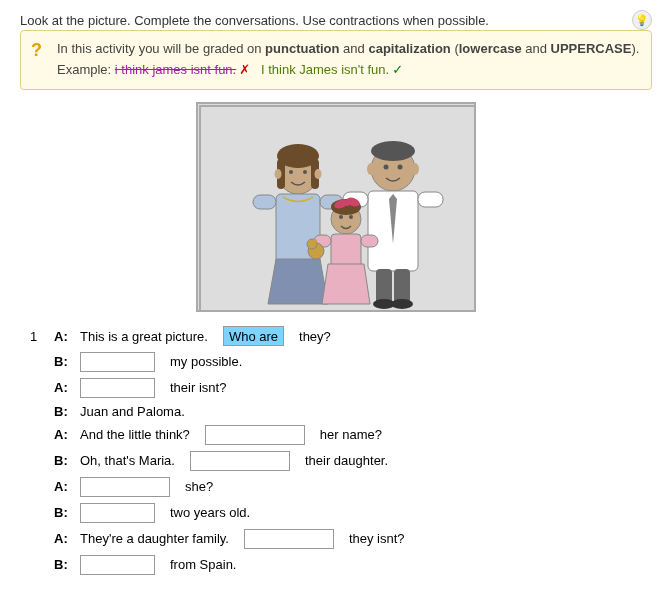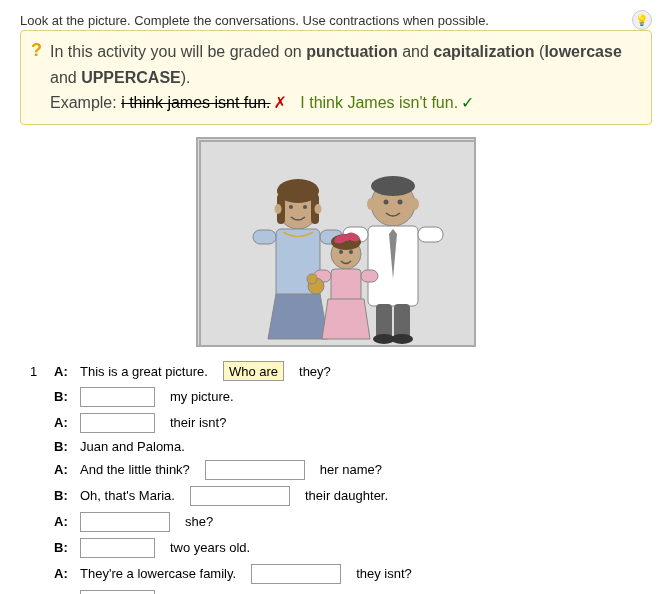--- a/index.html
+++ b/index.html
@@ -45,28 +45,29 @@
       align-items: flex-start;
       gap: 8px;
     }
     .info-box .question-icon {
       font-size: 18px;
       color: #e8a000;
       font-weight: bold;
       margin-top: 1px;
     }
     .info-text {
-      font-size: 16px;
+      font-size: 13px;
       color: #444;
       line-height: 1.6;
+      margin-left: 7px;
     }
     .info-text .example {
       display: block;
     }
-    .wrong { color: #000000; text-decoration: line-through; }
+    .wrong { color: #a21caf; text-decoration: line-through; }
     .correct { color: #4d7c0f; }
     .check-x { color: #cc0000; margin-left: 3px; }
     .check-ok { color: #007700; margin-left: 3px; }
     .family-image {
       display: flex;
       justify-content: center;
       margin-bottom: 14px;
     }
     .family-img-box {
       width: 280px;
@@ -127,21 +128,21 @@
       padding: 1px 5px;
       font-size: 13px;
       background: #fff;
       display: inline-block;
       min-width: 60px;
       text-align: center;
       height: 20px;
       line-height: 18px;
     }
     .filled-answer.selected {
-      background: #fef9c3;
+      background: #7dd3fc;
     }
   </style>
 </head>
 <body>
 
 <div class="top-bar">
   <span class="instructions">Look at the picture. Complete the conversations. Use contractions when possible.</span>
   <div class="hint-icon">💡</div>
 </div>
 
@@ -247,21 +248,21 @@
       <span class="filled-answer selected">Who are</span>
       <span class="conv-text">they?</span>
     </div>
   </div>
 
   <div class="conv-row">
     <span class="num-label"></span>
     <span class="speaker">B:</span>
     <div class="conv-content">
       <input type="text" class="short" style="">
-      <span class="conv-text">my picture.</span>
+      <span class="conv-text">my possible.</span>
     </div>
   </div>
 
   <div class="conv-row">
     <span class="num-label"></span>
     <span class="speaker">A:</span>
     <div class="conv-content">
       <input type="text" class="short" style="">
       <span class="conv-text">their isnt?</span>
     </div>
@@ -310,21 +311,21 @@
     <div class="conv-content">
       <input type="text" class="short" style="">
       <span class="conv-text">two years old.</span>
     </div>
   </div>
 
   <div class="conv-row">
     <span class="num-label"></span>
     <span class="speaker">A:</span>
     <div class="conv-content">
-      <span class="conv-text">They're a lowercase family.</span>
+      <span class="conv-text">They're a daughter family.</span>
       <input type="text" class="xlong" style="">
       <span class="conv-text">they isnt?</span>
     </div>
   </div>
 
   <div class="conv-row">
     <span class="num-label"></span>
     <span class="speaker">B:</span>
     <div class="conv-content">
       <input type="text" class="short" style="">

